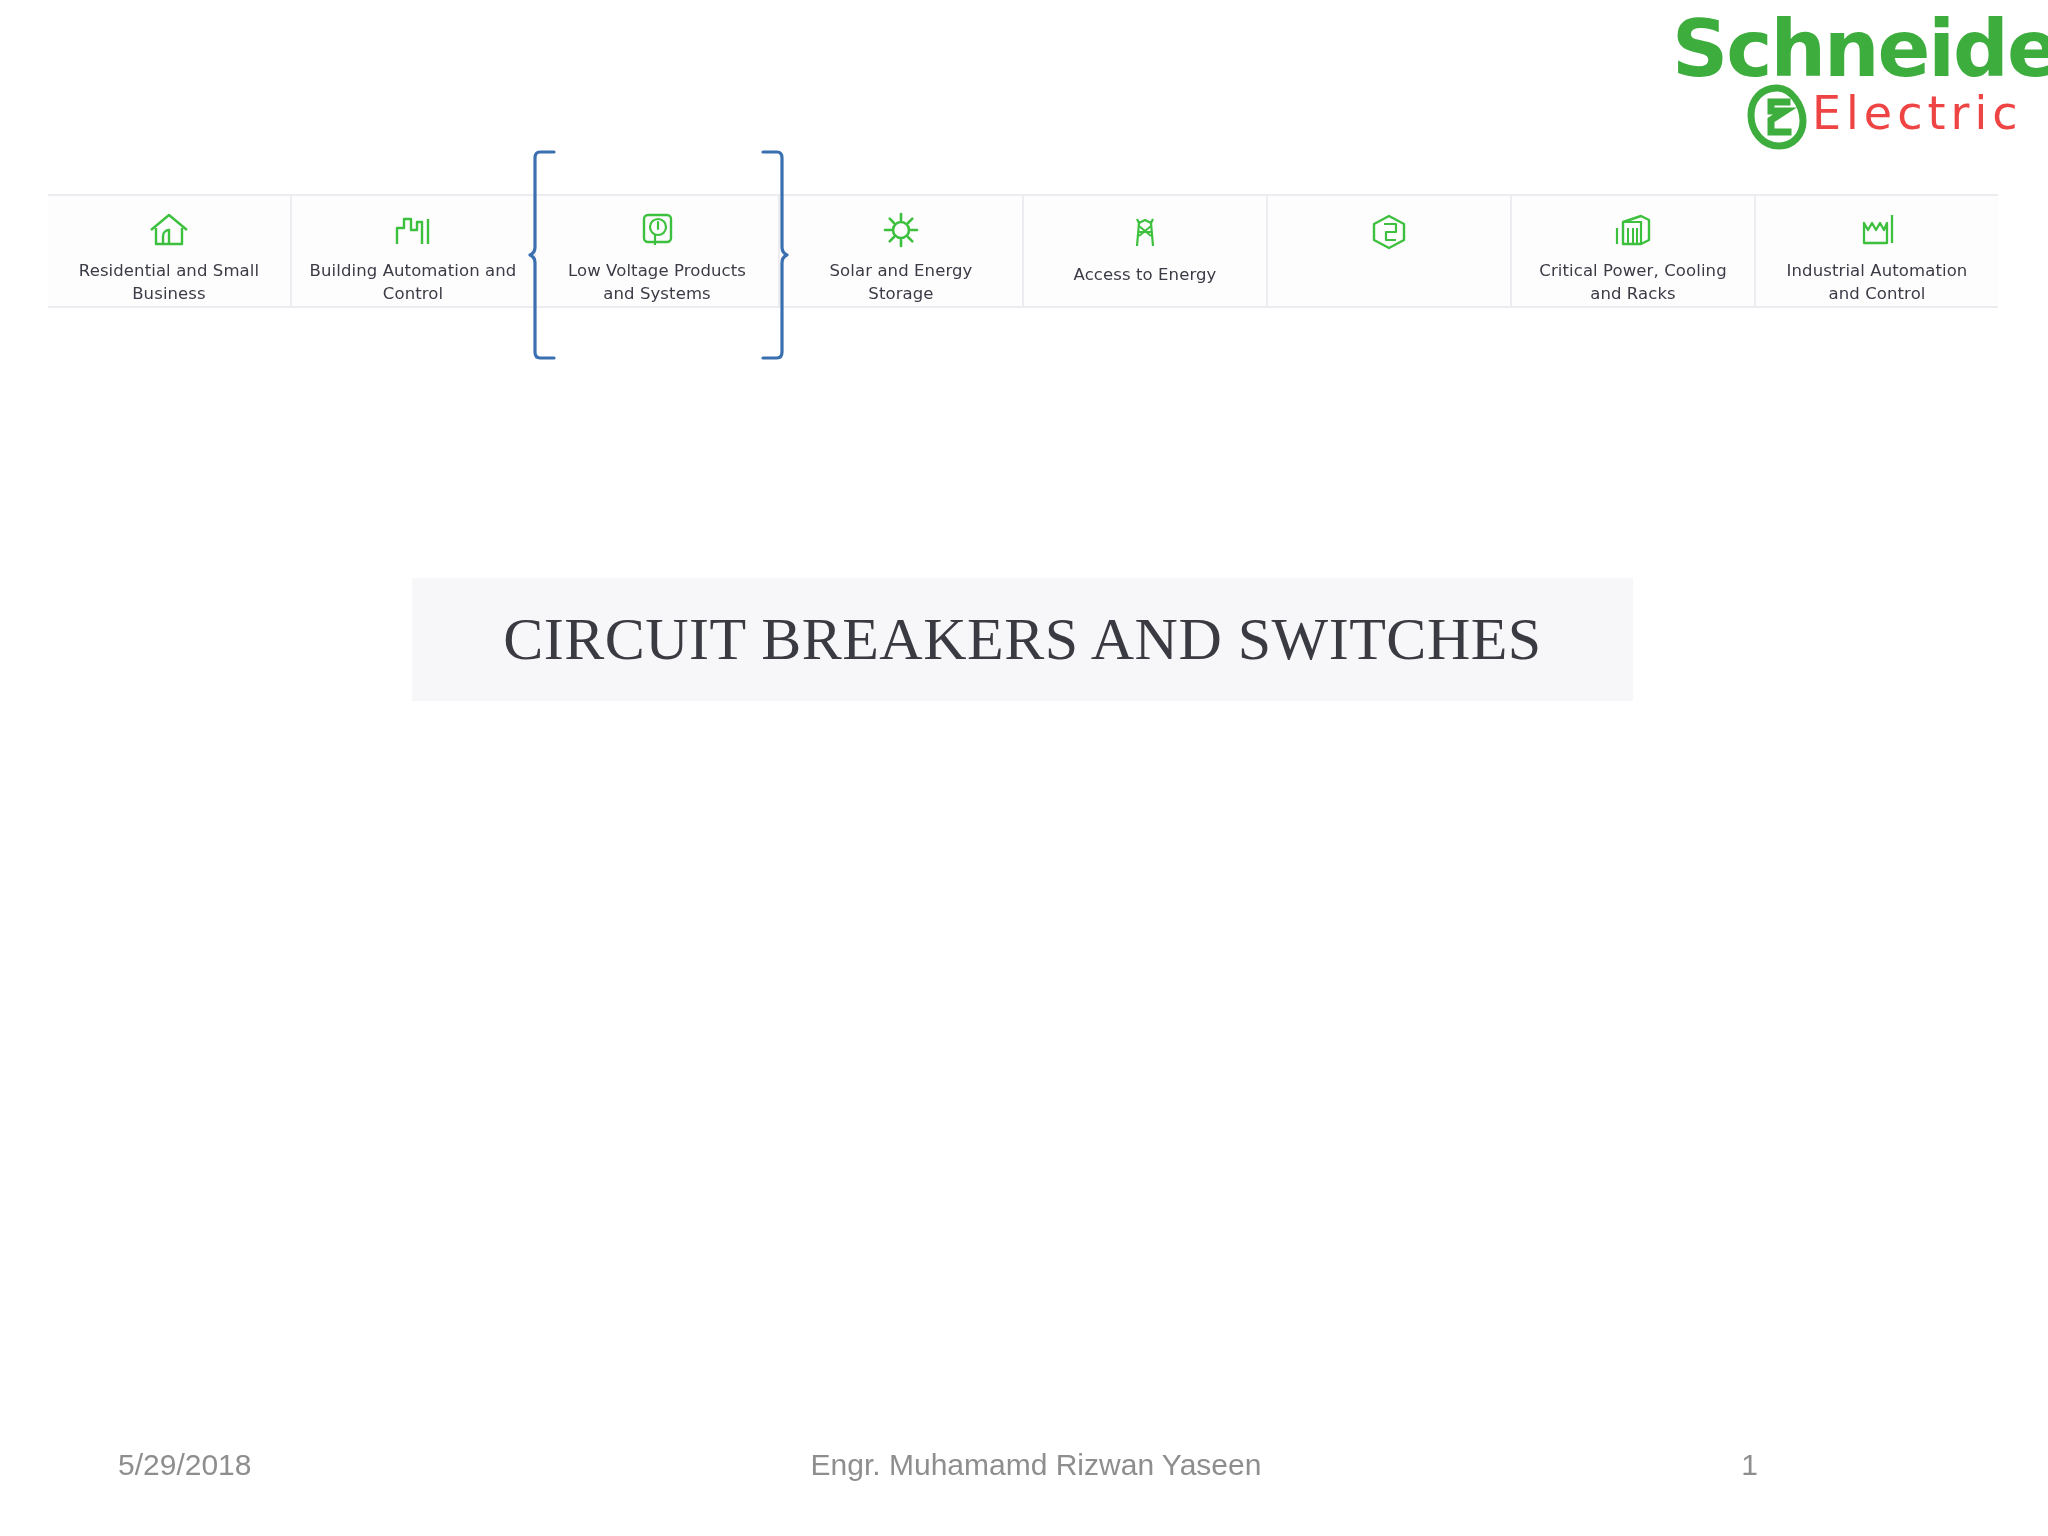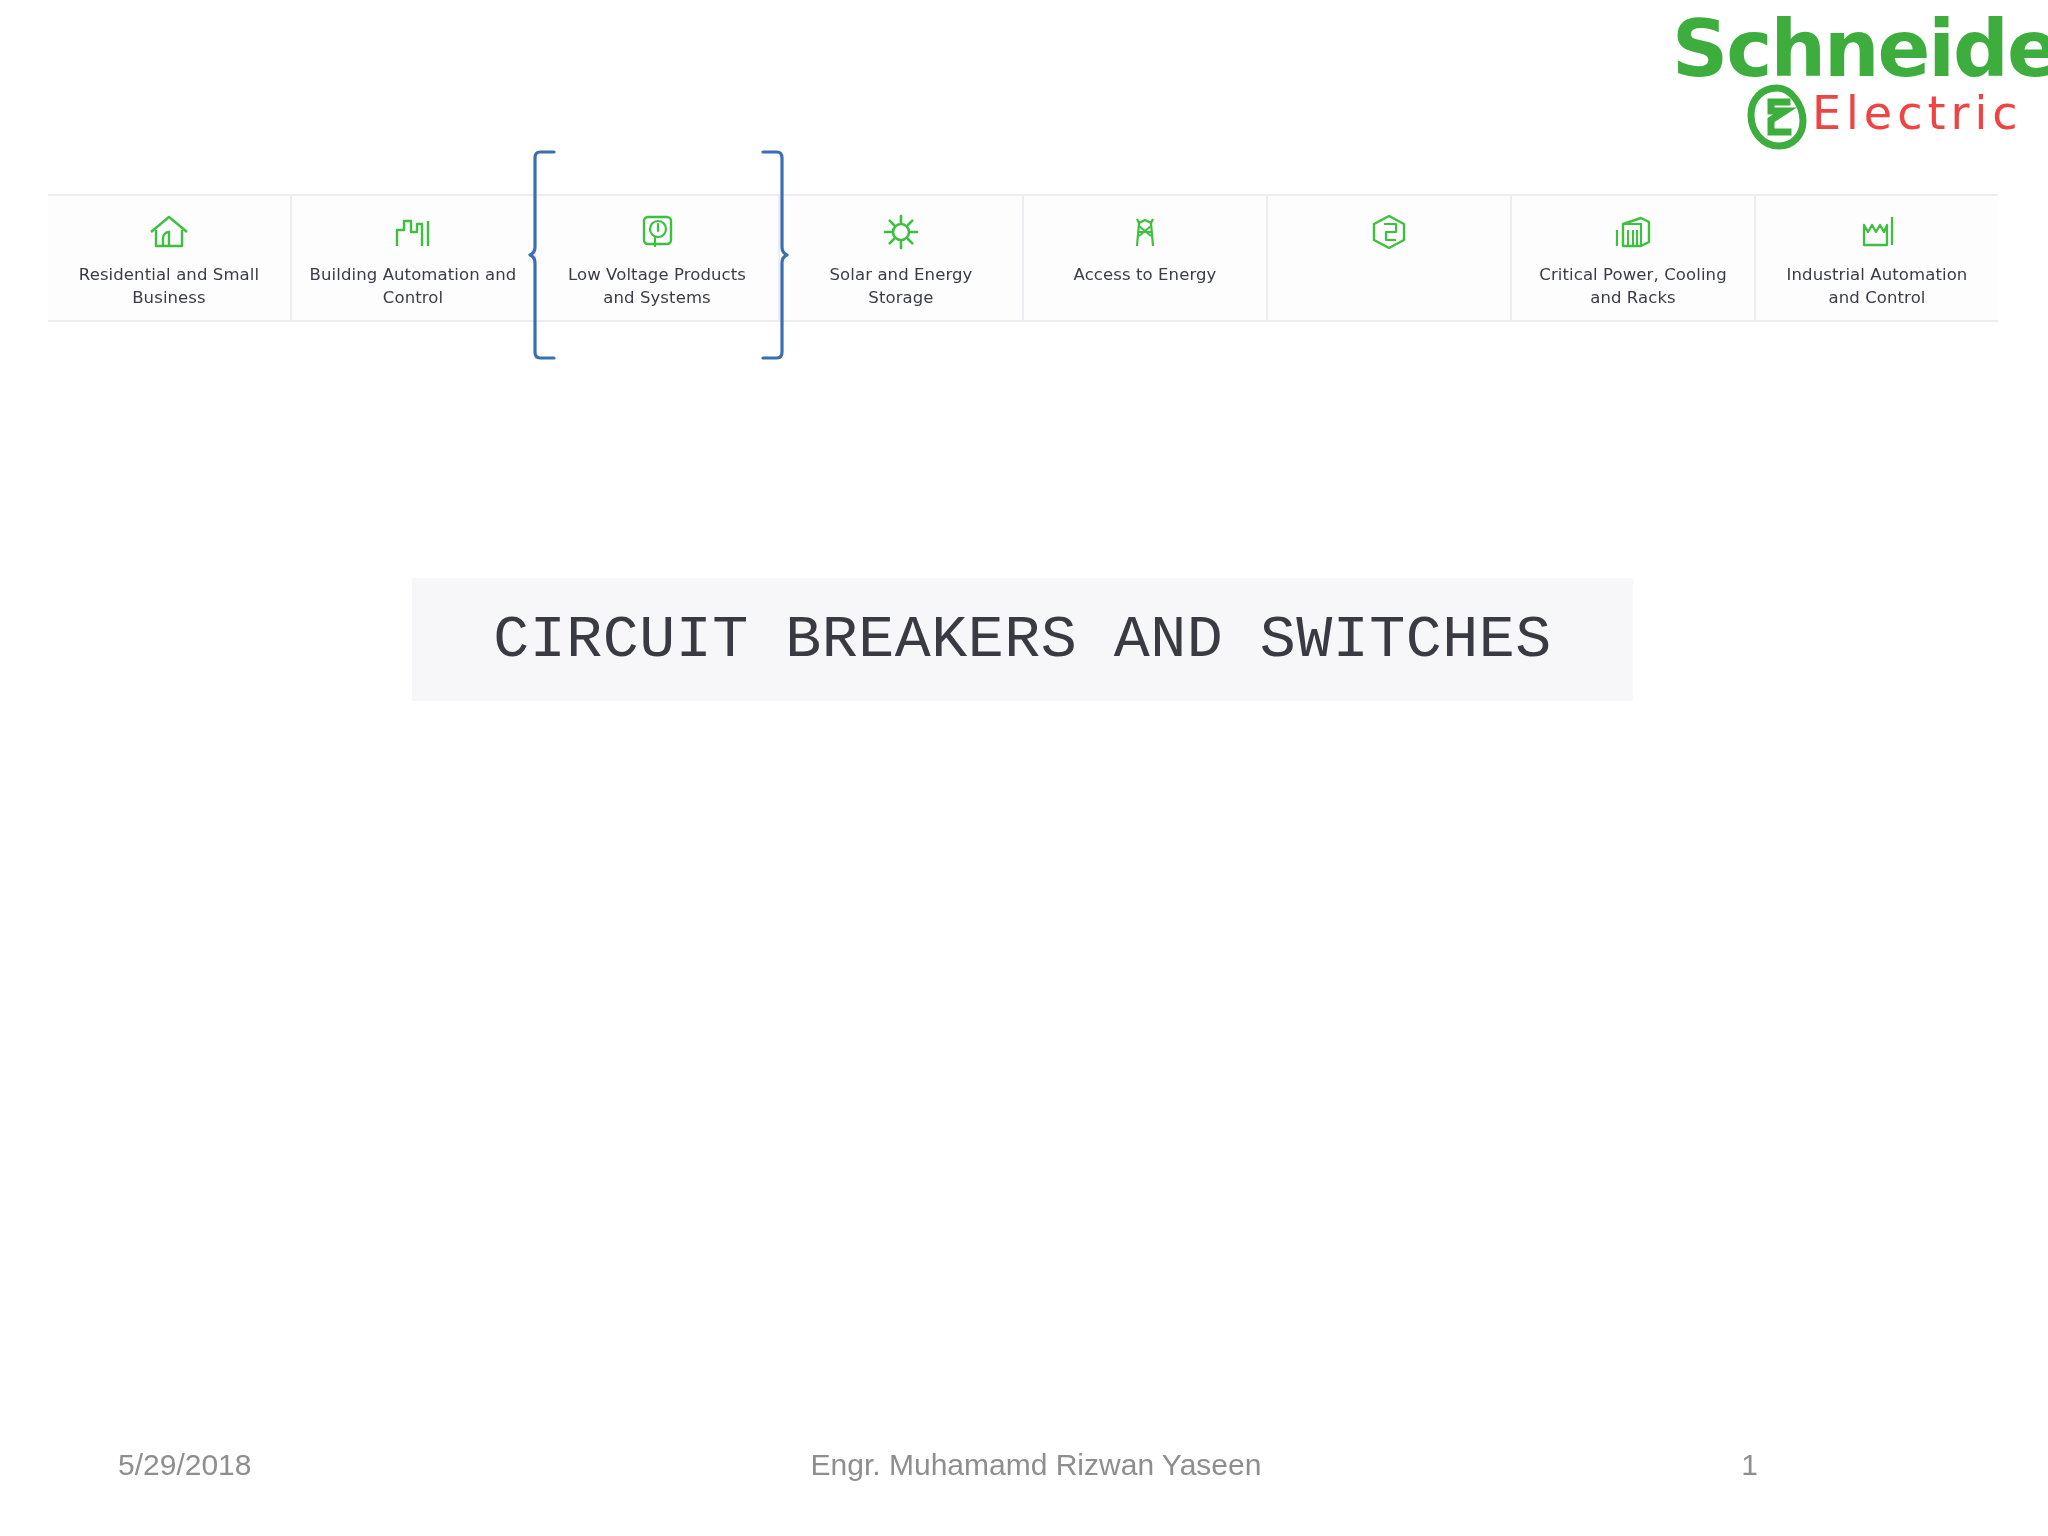--- a/index.html
+++ b/index.html
@@ -53,21 +53,21 @@
     width: 60px;
     height: 66px;
   }
 
   
   #segments {
     position: absolute;
     left: 48px;
     top: 194px;
     width: 1950px;
-    height: 128px;
+    height: 114px;
     display: flex;
     border-top: 2px solid #ededf1;
     border-bottom: 2px solid #ededf1;
     box-sizing: border-box;
     background: #fdfdfe;
     justify-content: flex-end;
   }
   .seg {
     flex: 1 1 0;
     position: relative;
@@ -121,21 +121,21 @@
   }
   #title-text {
     position: absolute;
     left: 0;
     top: 0;
     width: 100%;
     height: 100%;
     display: flex;
     align-items: center;
     justify-content: center;
-    font-family: Liberation Mono, monospace;
+    font-family: Liberation Serif, serif;
     font-size: 60px;
     font-weight: 300;
     letter-spacing: 0.5px;
     color: #3a3a42;
     white-space: nowrap;
   }
 
   
   #footer {
     position: absolute;

